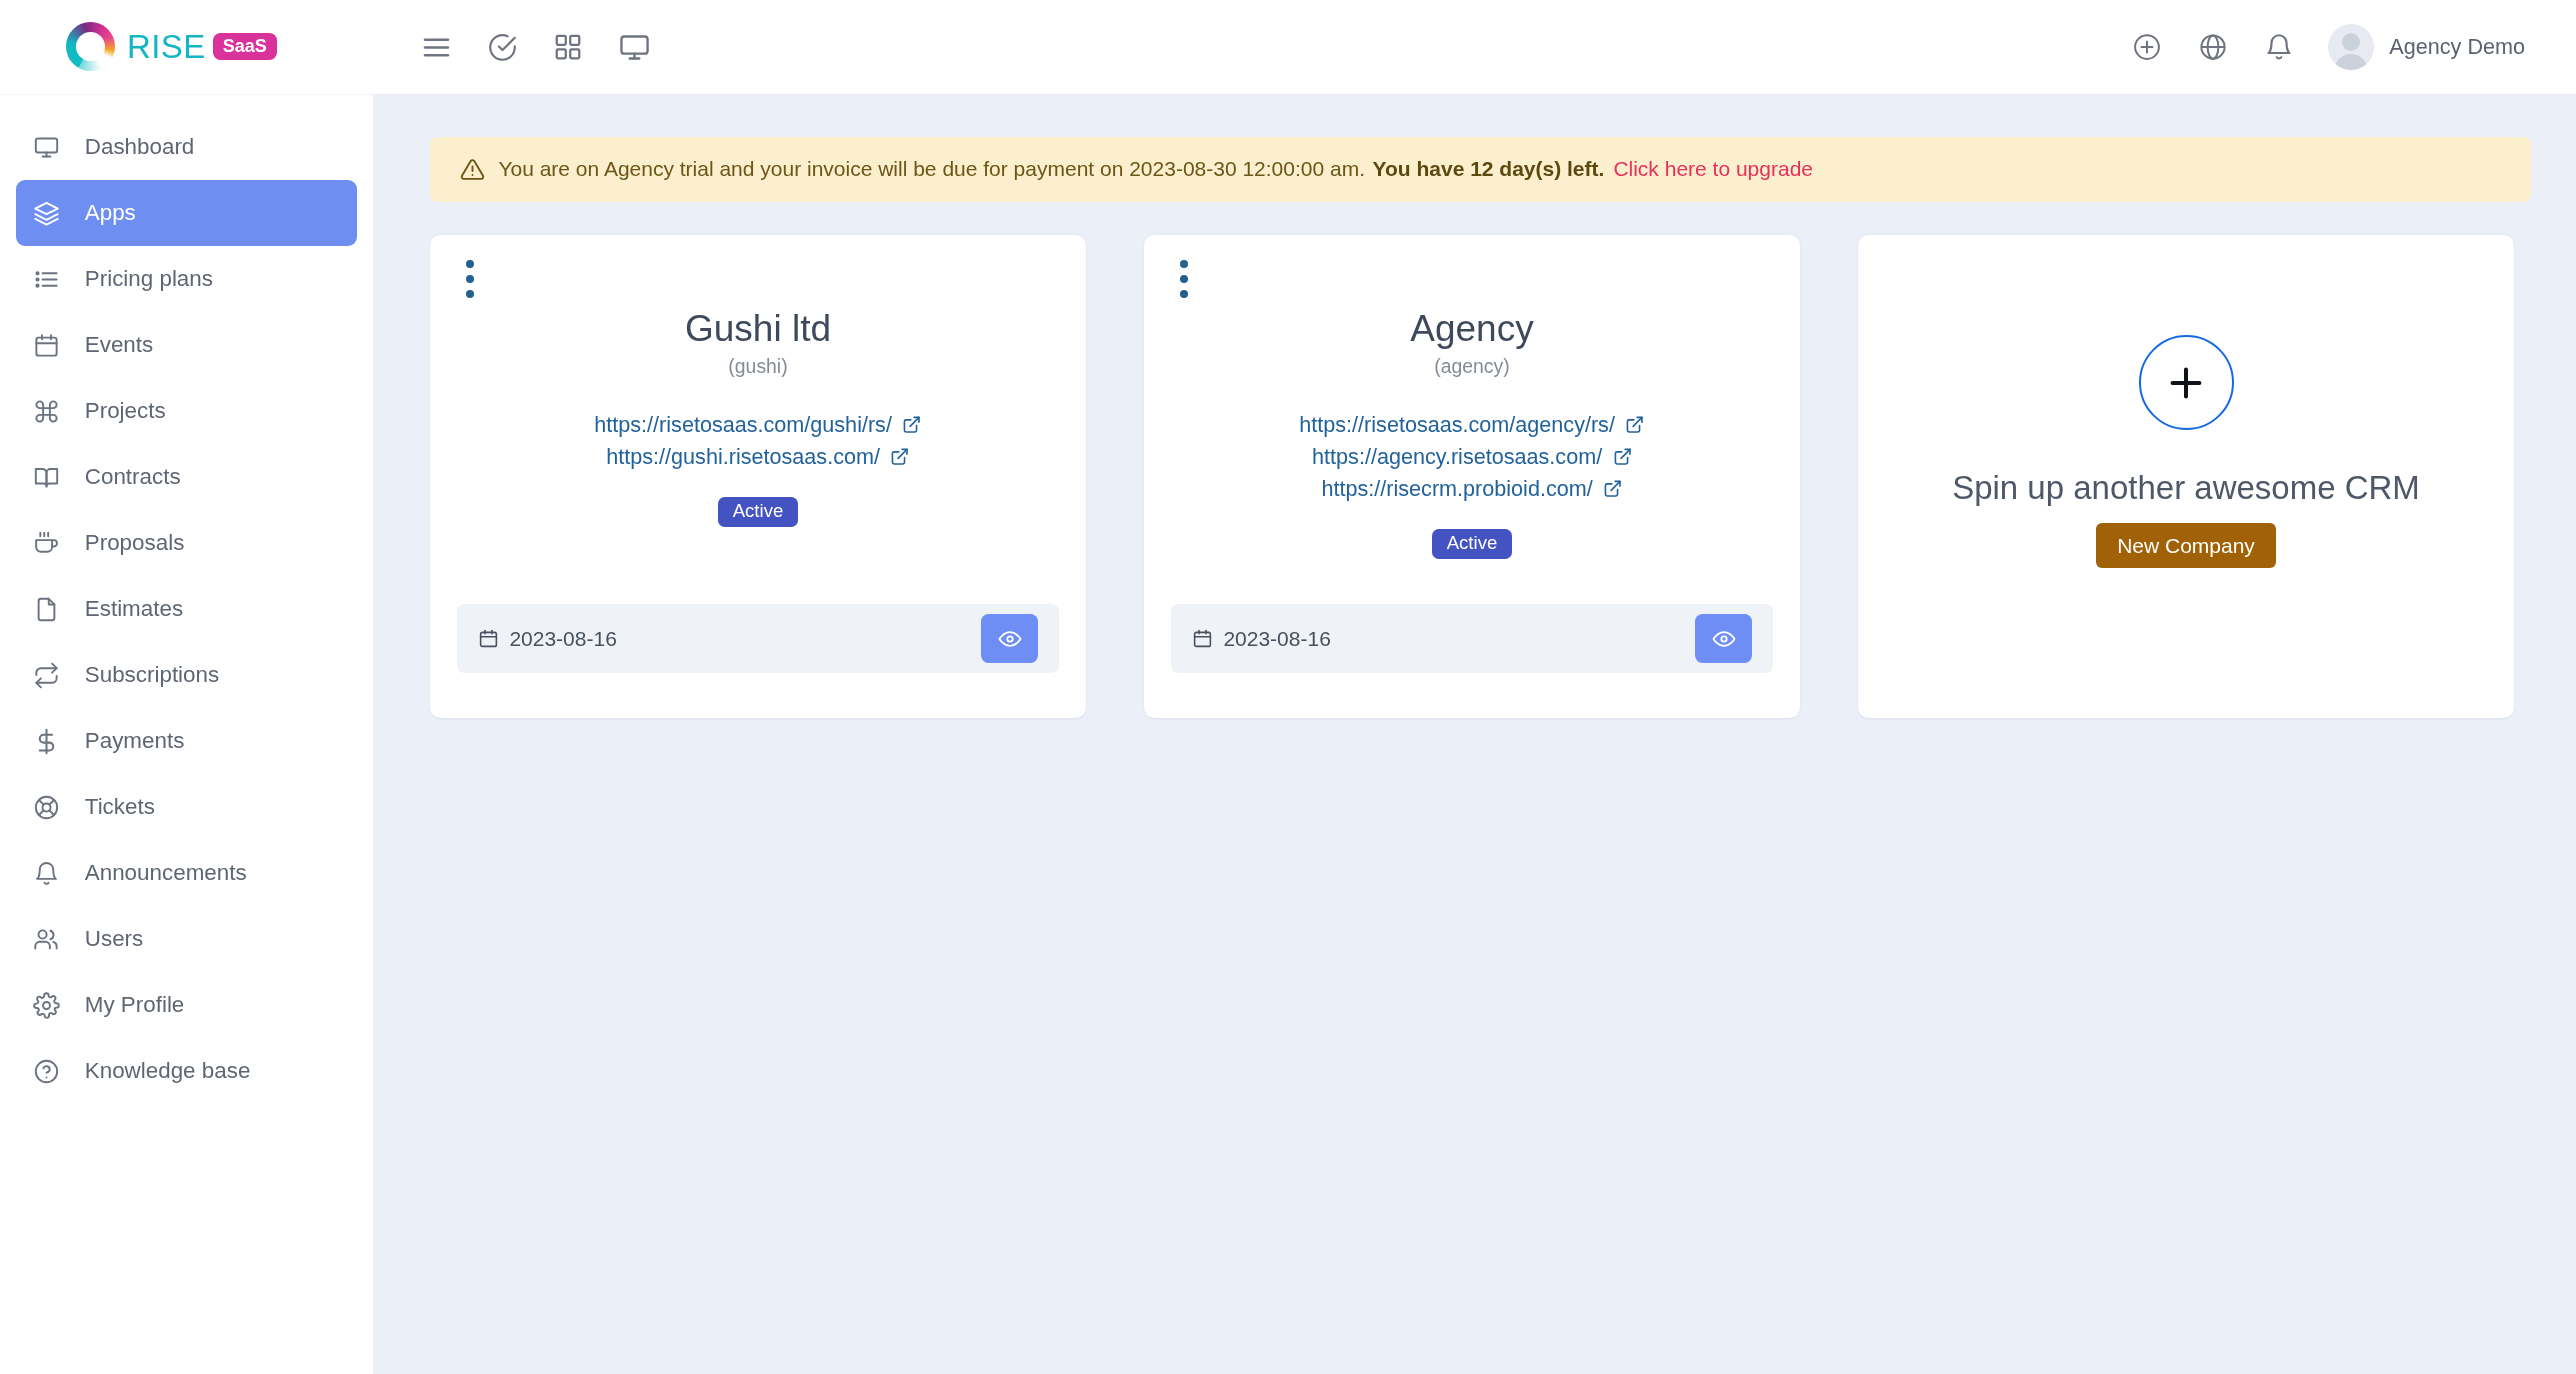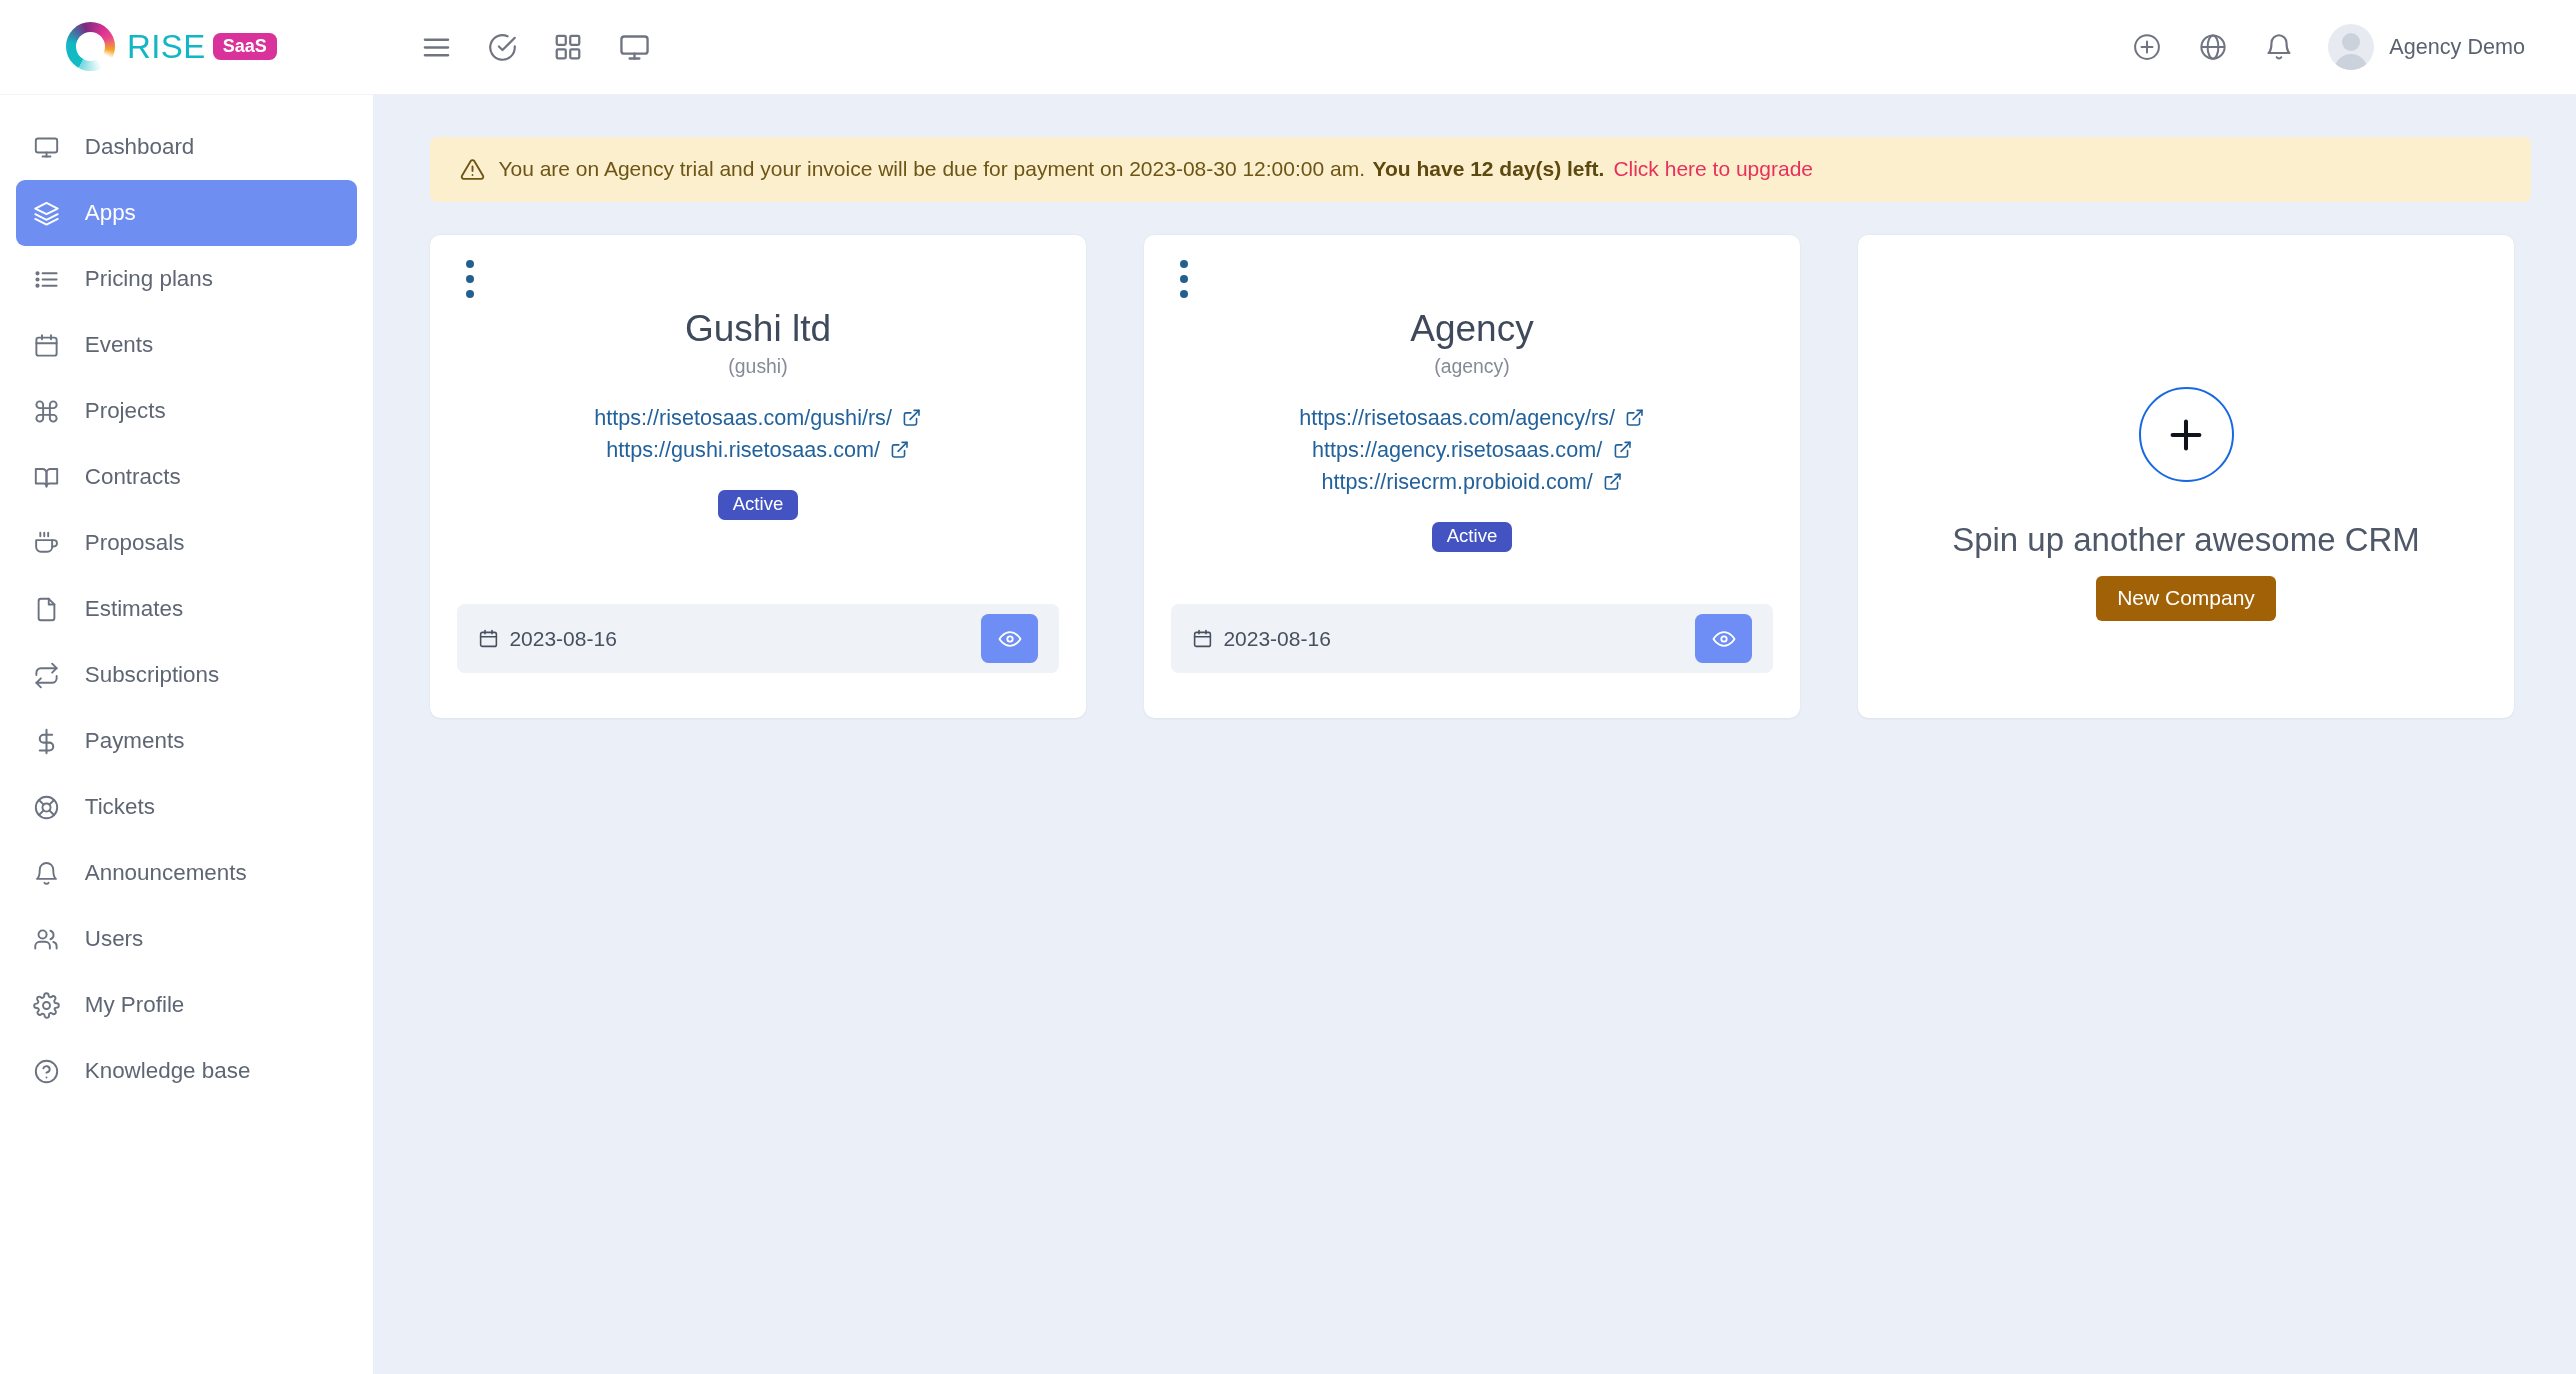--- a/index.html
+++ b/index.html
@@ -104,41 +104,41 @@
   .kebab {
     position: absolute; left: 36px; top: 25px; display: flex; flex-direction: column;
     gap: 6.7px; cursor: pointer;
   }
   .kebab span { width: 8.2px; height: 8.2px; border-radius: 50%; background: #23608f; display: block; }
 
   .card-title {
     text-align: center; font-size: 37px; color: #3e4a5c; margin-top: 73px; font-weight: normal;
   }
   .card-sub { text-align: center; font-size: 19.4px; color: #858b96; margin-top: 4.5px; }
-  .links { margin-top: 27px; display: flex; flex-direction: column; align-items: center; gap: 6px; }
+  .links { margin-top: 34px; display: flex; flex-direction: column; align-items: center; gap: 6px; }
   .linkrow { display: flex; align-items: center; gap: 10.4px; }
   .linkrow a { font-size: 21.6px; color: #22629c; text-decoration: none; }
   .linkrow .ext { color: #22629c; display: flex; align-items: center; }
   .badgewrap { display: flex; justify-content: center; margin-top: 27px; }
   .badge {
     background: #4453c2; color: #fff; font-size: 18.6px; border-radius: 6.7px;
     padding: 5.2px 15px 6.7px; line-height: 1;
   }
   .card-foot {
     margin: auto 27px 0 27px; background: #eff2f7; border-radius: 7.5px;
     height: 69px; display: flex; align-items: center; padding: 0 21px;
   }
   .card-foot .date { display: flex; align-items: center; gap: 10.4px; font-size: 21px; color: #46505f; }
   .eyebtn {
     margin-left: auto; width: 57px; height: 49px; border-radius: 7.5px;
     background: #6e8ef5; display: flex; align-items: center; justify-content: center;
     border: none; cursor: pointer;
   }
 
-  .card.newco { align-items: center; justify-content: center; padding-top: 100px; }
+  .card.newco { align-items: center; justify-content: flex-start; padding-top: 100px; }
   .plus-circle {
     width: 95px; height: 95px; border-radius: 50%; border: 2.2px solid #1668e3;
     display: flex; align-items: center; justify-content: center; color: #10131a;
   }
   .newco-text { font-size: 33px; color: #4e5868; margin-top: 39px; text-align: center; }
   .newco-btn {
     margin-top: 16.4px; background: #a16207; color: #fff; border: none;
     font-size: 21px; border-radius: 6px; padding: 10.4px 21px; cursor: pointer;
     font-family: "Liberation Sans", sans-serif;
   }

